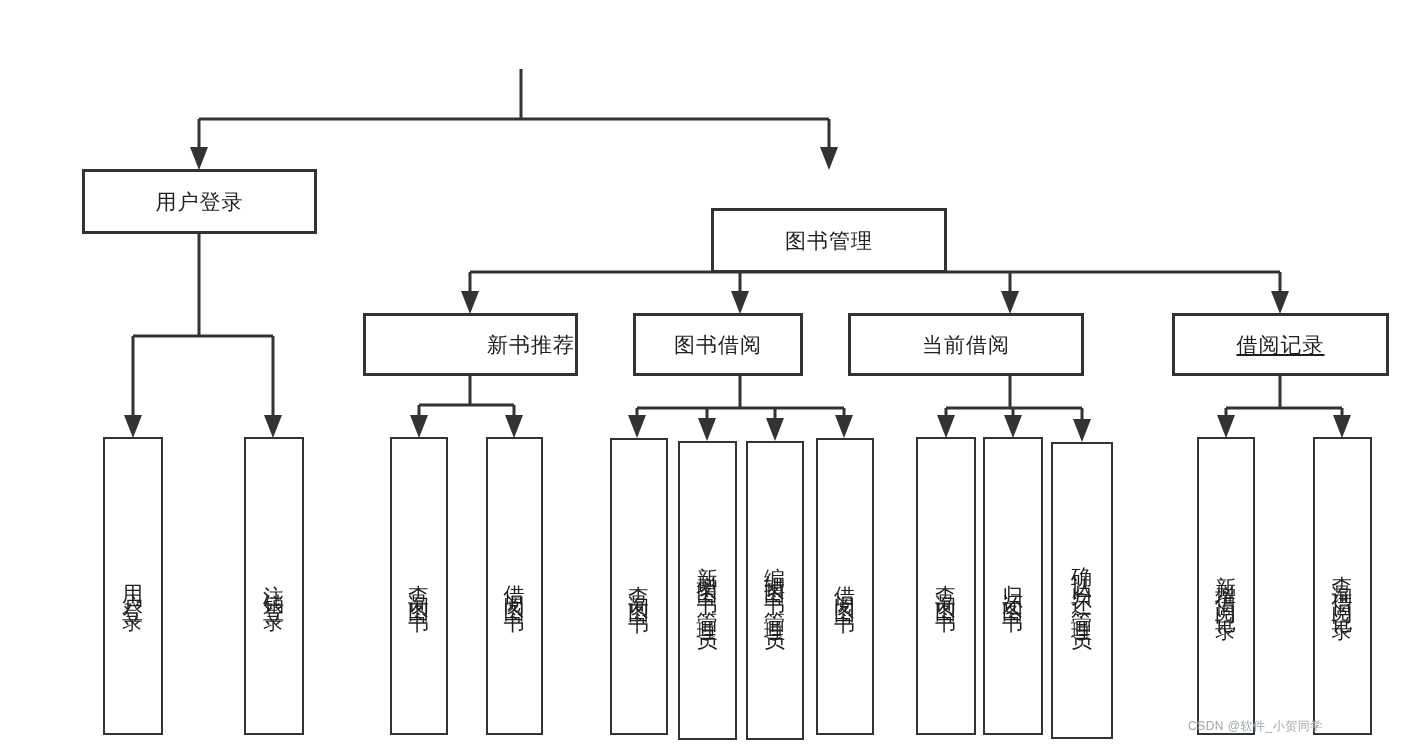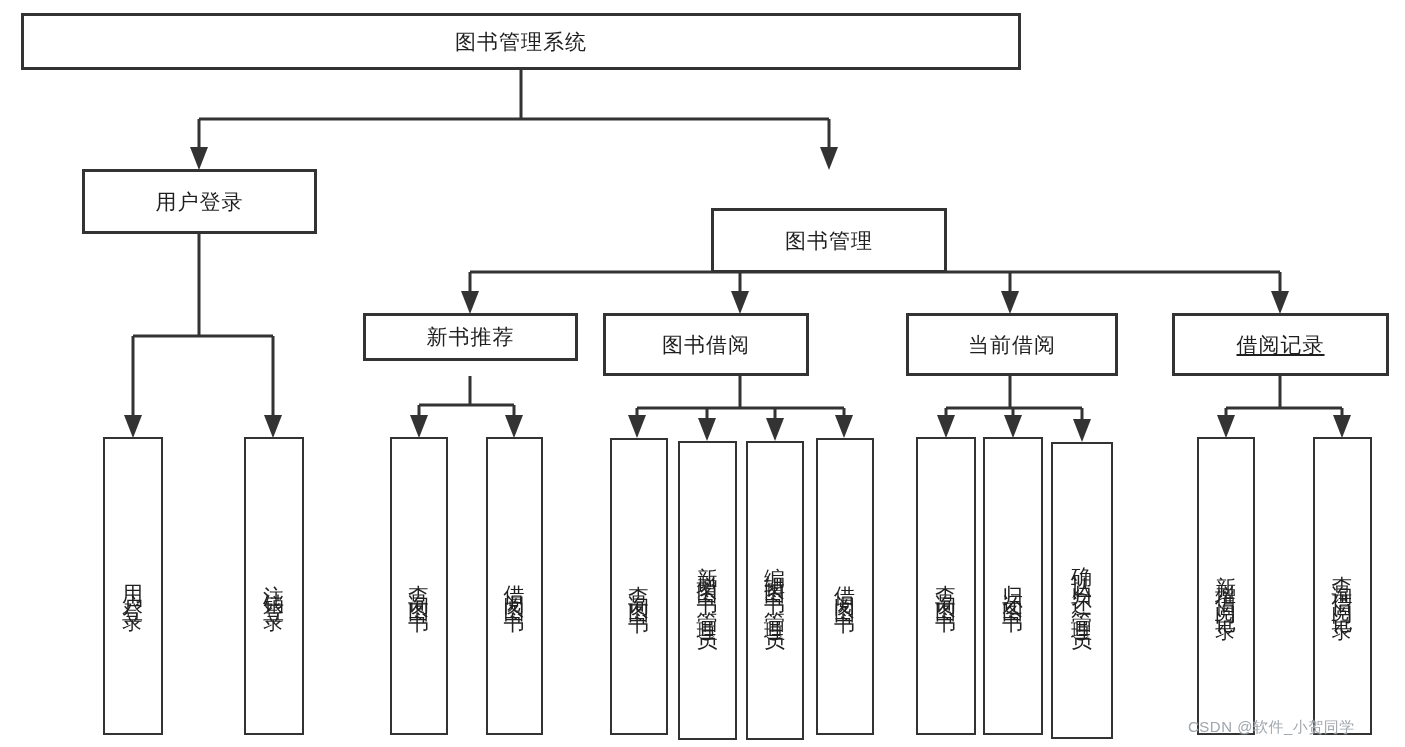--- a/index.html
+++ b/index.html
@@ -44,21 +44,21 @@
     font-size: 21px;
     letter-spacing: 9px;
     color: #1f1f1f;
     line-height: 1;
     white-space: nowrap;
   }
   .watermark {
     position: absolute;
     left: 1188px;
     top: 718px;
-    font-size: 15px;
+    font-size: 12px;
     color: #9fa6ad;
     letter-spacing: 0.5px;
     text-shadow: 0 0 2px #ffffff;
     white-space: nowrap;
     z-index: 5;
   }
 </style>
 </head>
 <body>
 
@@ -97,38 +97,35 @@
       <polygon points="766,418 784,418 775,441"></polygon>
       <polygon points="835,415 853,415 844,438"></polygon>
       <polygon points="937,415 955,415 946,438"></polygon>
       <polygon points="1004,415 1022,415 1013,438"></polygon>
       <polygon points="1073,419 1091,419 1082,442"></polygon>
       <polygon points="1217,415 1235,415 1226,438"></polygon>
       <polygon points="1333,415 1351,415 1342,438"></polygon>
     </g>
   </svg>
 
-  <div class="nodebox" style="left:21px; top:13px; width:1000px; height:57px;">
-    <span>图书管理系统</span>
-  </div>
 
   <div class="nodebox" style="left:82px; top:169px; width:235px; height:65px;">
     <span>用户登录</span>
   </div>
   <div class="nodebox" style="left:711px; top:169px; width:236px; height:65px;margin-top:39px;">
     <span>图书管理</span>
   </div>
 
-  <div class="nodebox" style="left:363px; top:313px; width:215px; height:48px;">
+  <div class="nodebox" style="left:363px; top:313px; width:215px; height:63px;justify-content:flex-end;">
     <span>新书推荐</span>
   </div>
-  <div class="nodebox" style="left:603px; top:313px; width:206px; height:63px;">
+  <div class="nodebox" style="left:633px; top:313px; width:170px; height:63px;">
     <span>图书借阅</span>
   </div>
-  <div class="nodebox" style="left:906px; top:313px; width:212px; height:63px;">
+  <div class="nodebox" style="left:848px; top:313px; width:236px; height:63px;">
     <span>当前借阅</span>
   </div>
   <div class="nodebox" style="left:1172px; top:313px; width:217px; height:63px;text-decoration:underline;">
     <span>借阅记录</span>
   </div>
 
   <div class="leafbox" style="left:103px; top:437px; width:60px; height:298px;">
     <span class="vtext">用户登录</span>
   </div>
   <div class="leafbox" style="left:244px; top:437px; width:60px; height:298px;">

